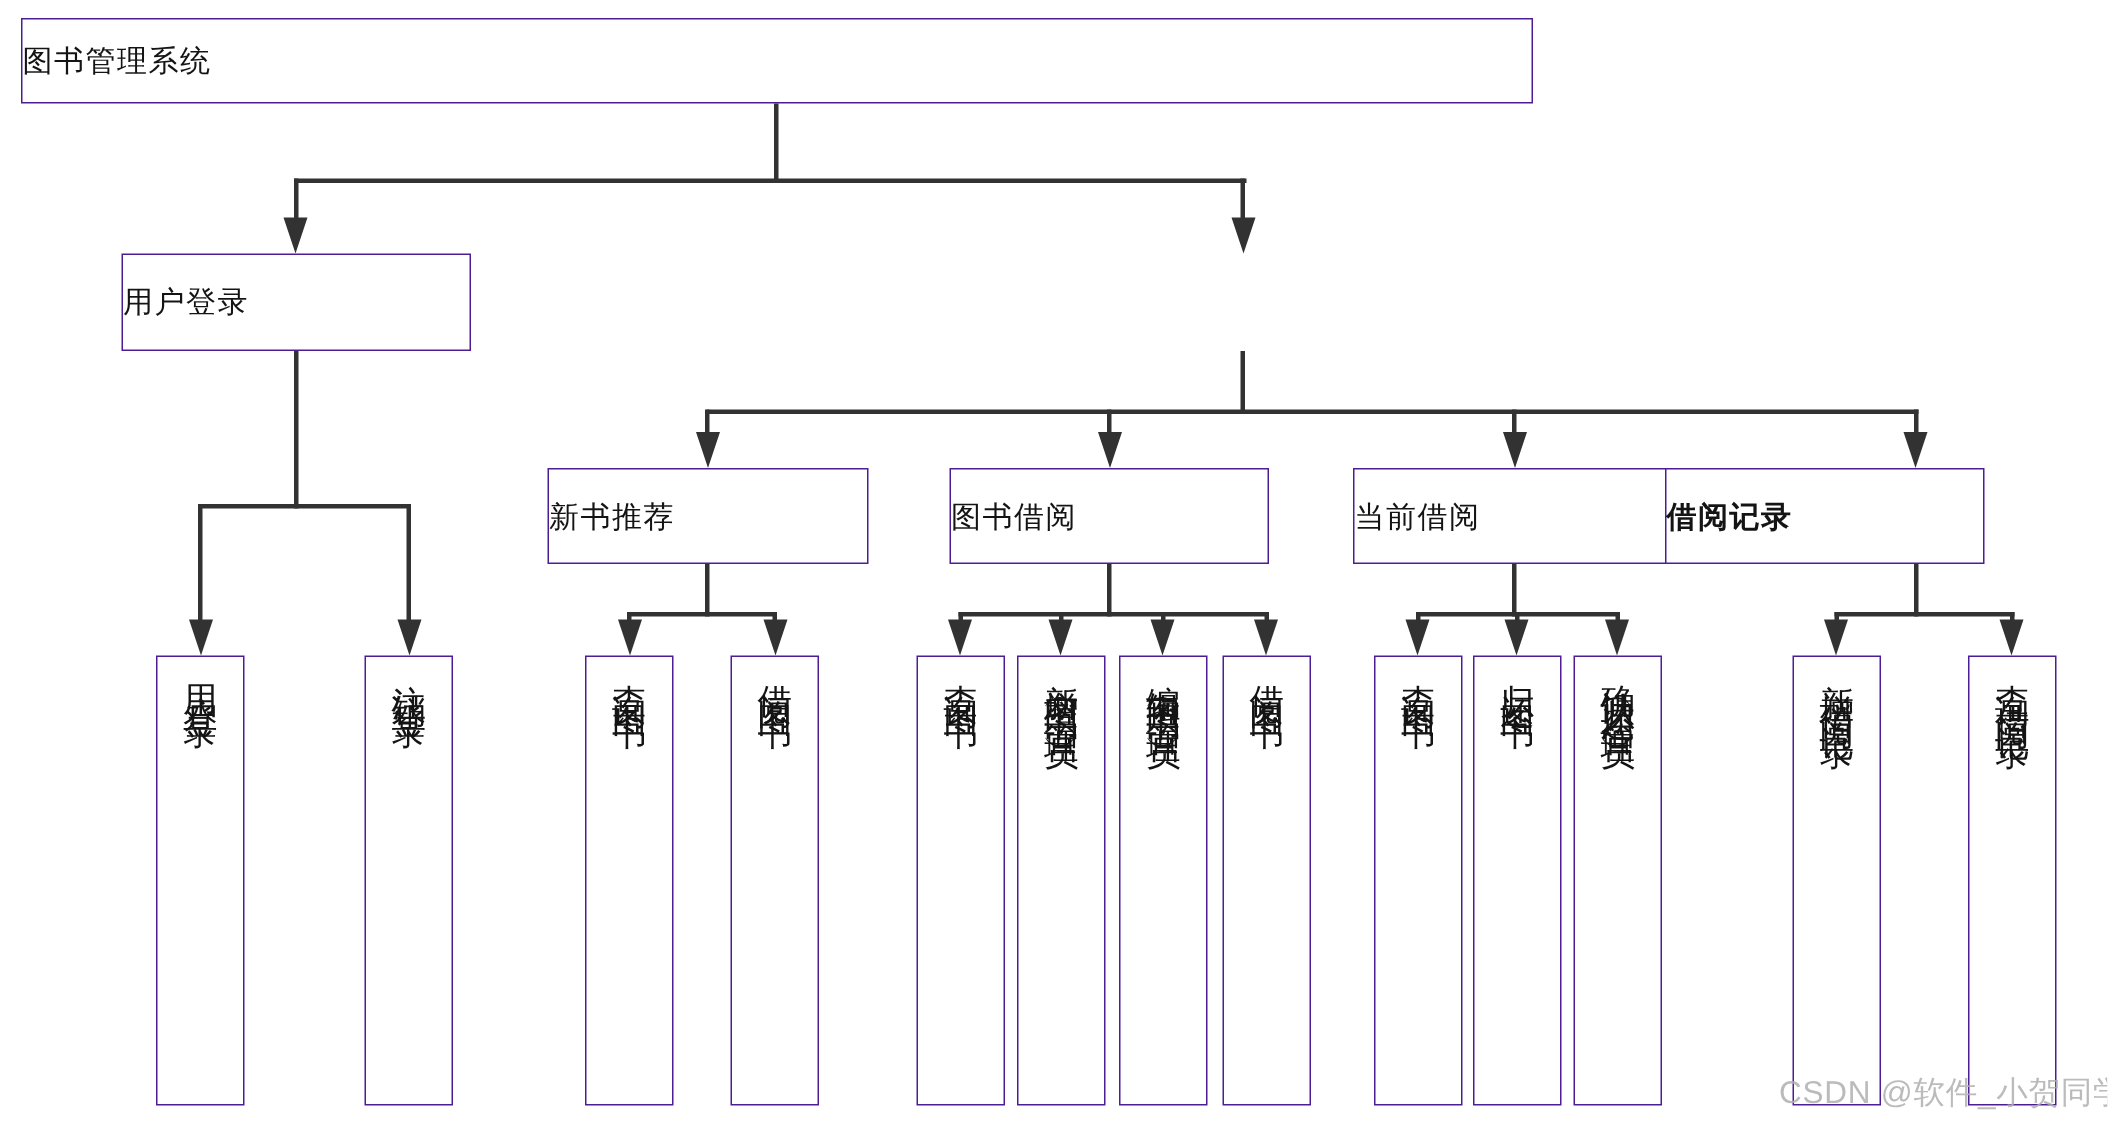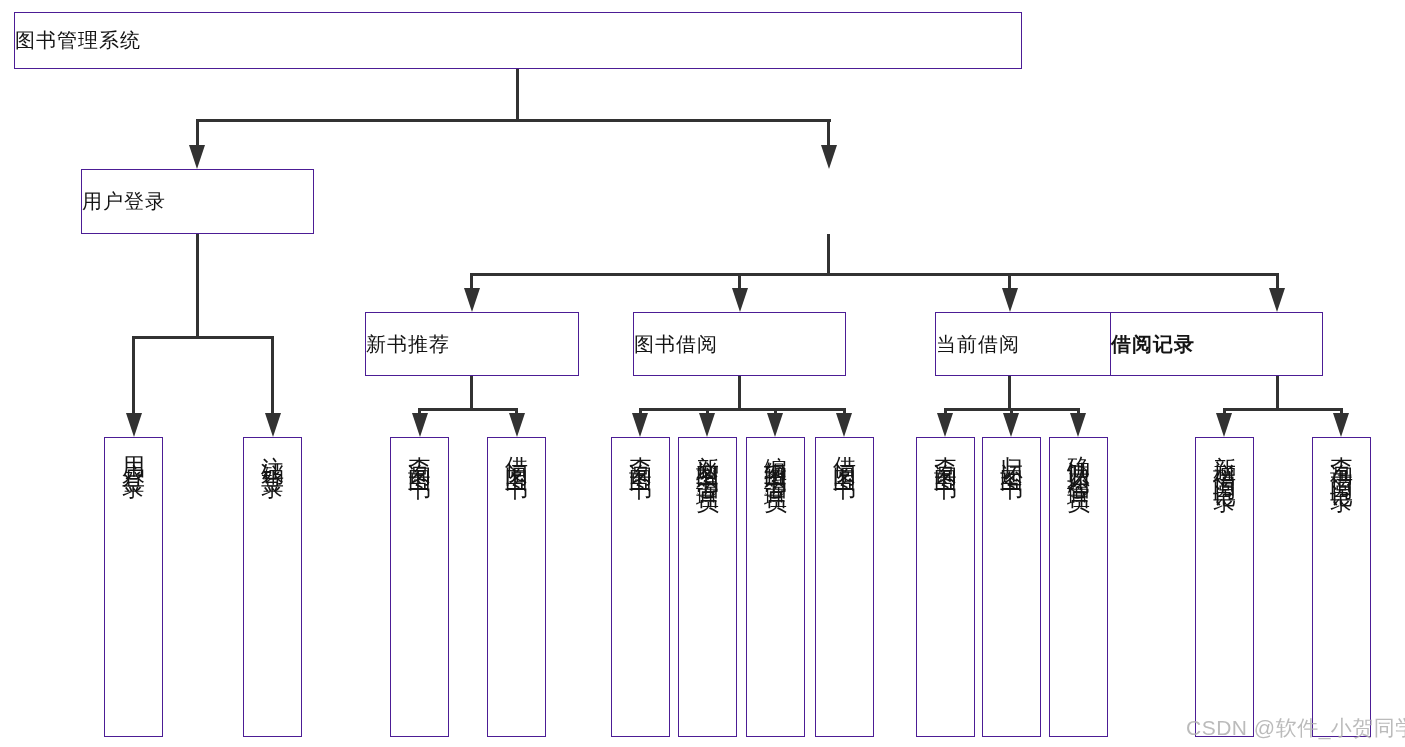--- a/index.html
+++ b/index.html
@@ -89,21 +89,21 @@
   <div class="arrow" style="left:1002px;top:288px;"></div>
   <div class="vline" style="left:1276px;top:273px;height:22px;"></div>
   <div class="arrow" style="left:1269px;top:288px;"></div>
 
   <div class="box" style="left:365px;top:312px;width:214px;height:64px;">
     <span>新书推荐</span>
   </div>
   <div class="box" style="left:633px;top:312px;width:213px;height:64px;">
     <span>图书借阅</span>
   </div>
-  <div class="box" style="left:935px;top:312px;width:215px;height:64px;">
+  <div class="box" style="left:902px;top:312px;width:215px;height:64px;">
     <span>当前借阅</span>
   </div>
   <div class="box" style="left:1110px;top:312px;width:213px;height:64px;font-weight:bold;">
     <span>借阅记录</span>
   </div>
 
   <div class="vline" style="left:470px;top:376px;height:35px;"></div>
   <div class="vline" style="left:738px;top:376px;height:35px;"></div>
   <div class="vline" style="left:1008px;top:376px;height:35px;"></div>
   <div class="vline" style="left:1276px;top:376px;height:35px;"></div>

